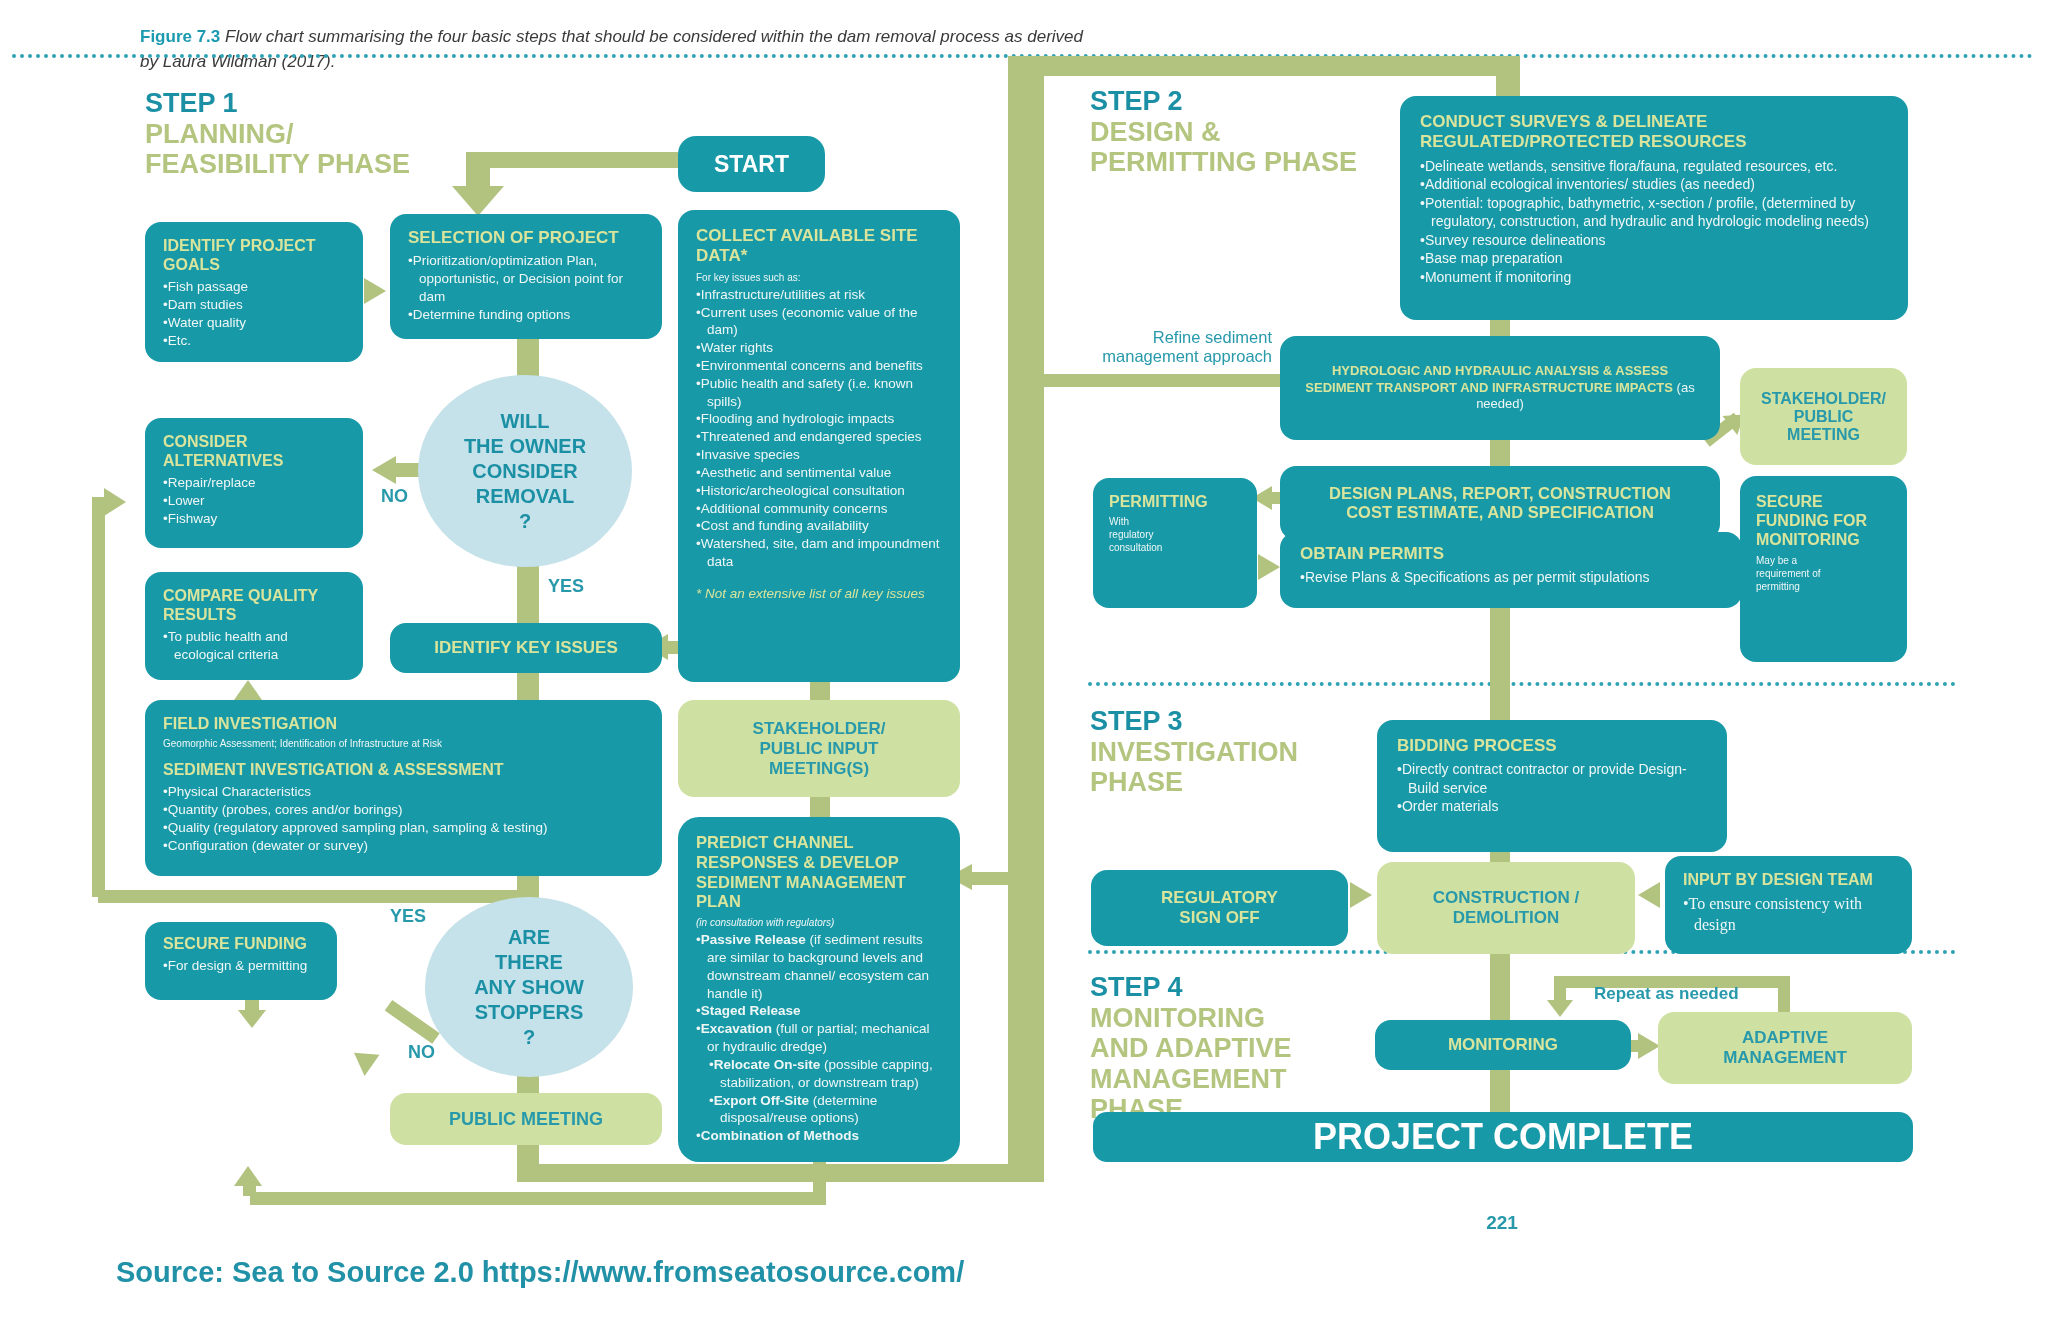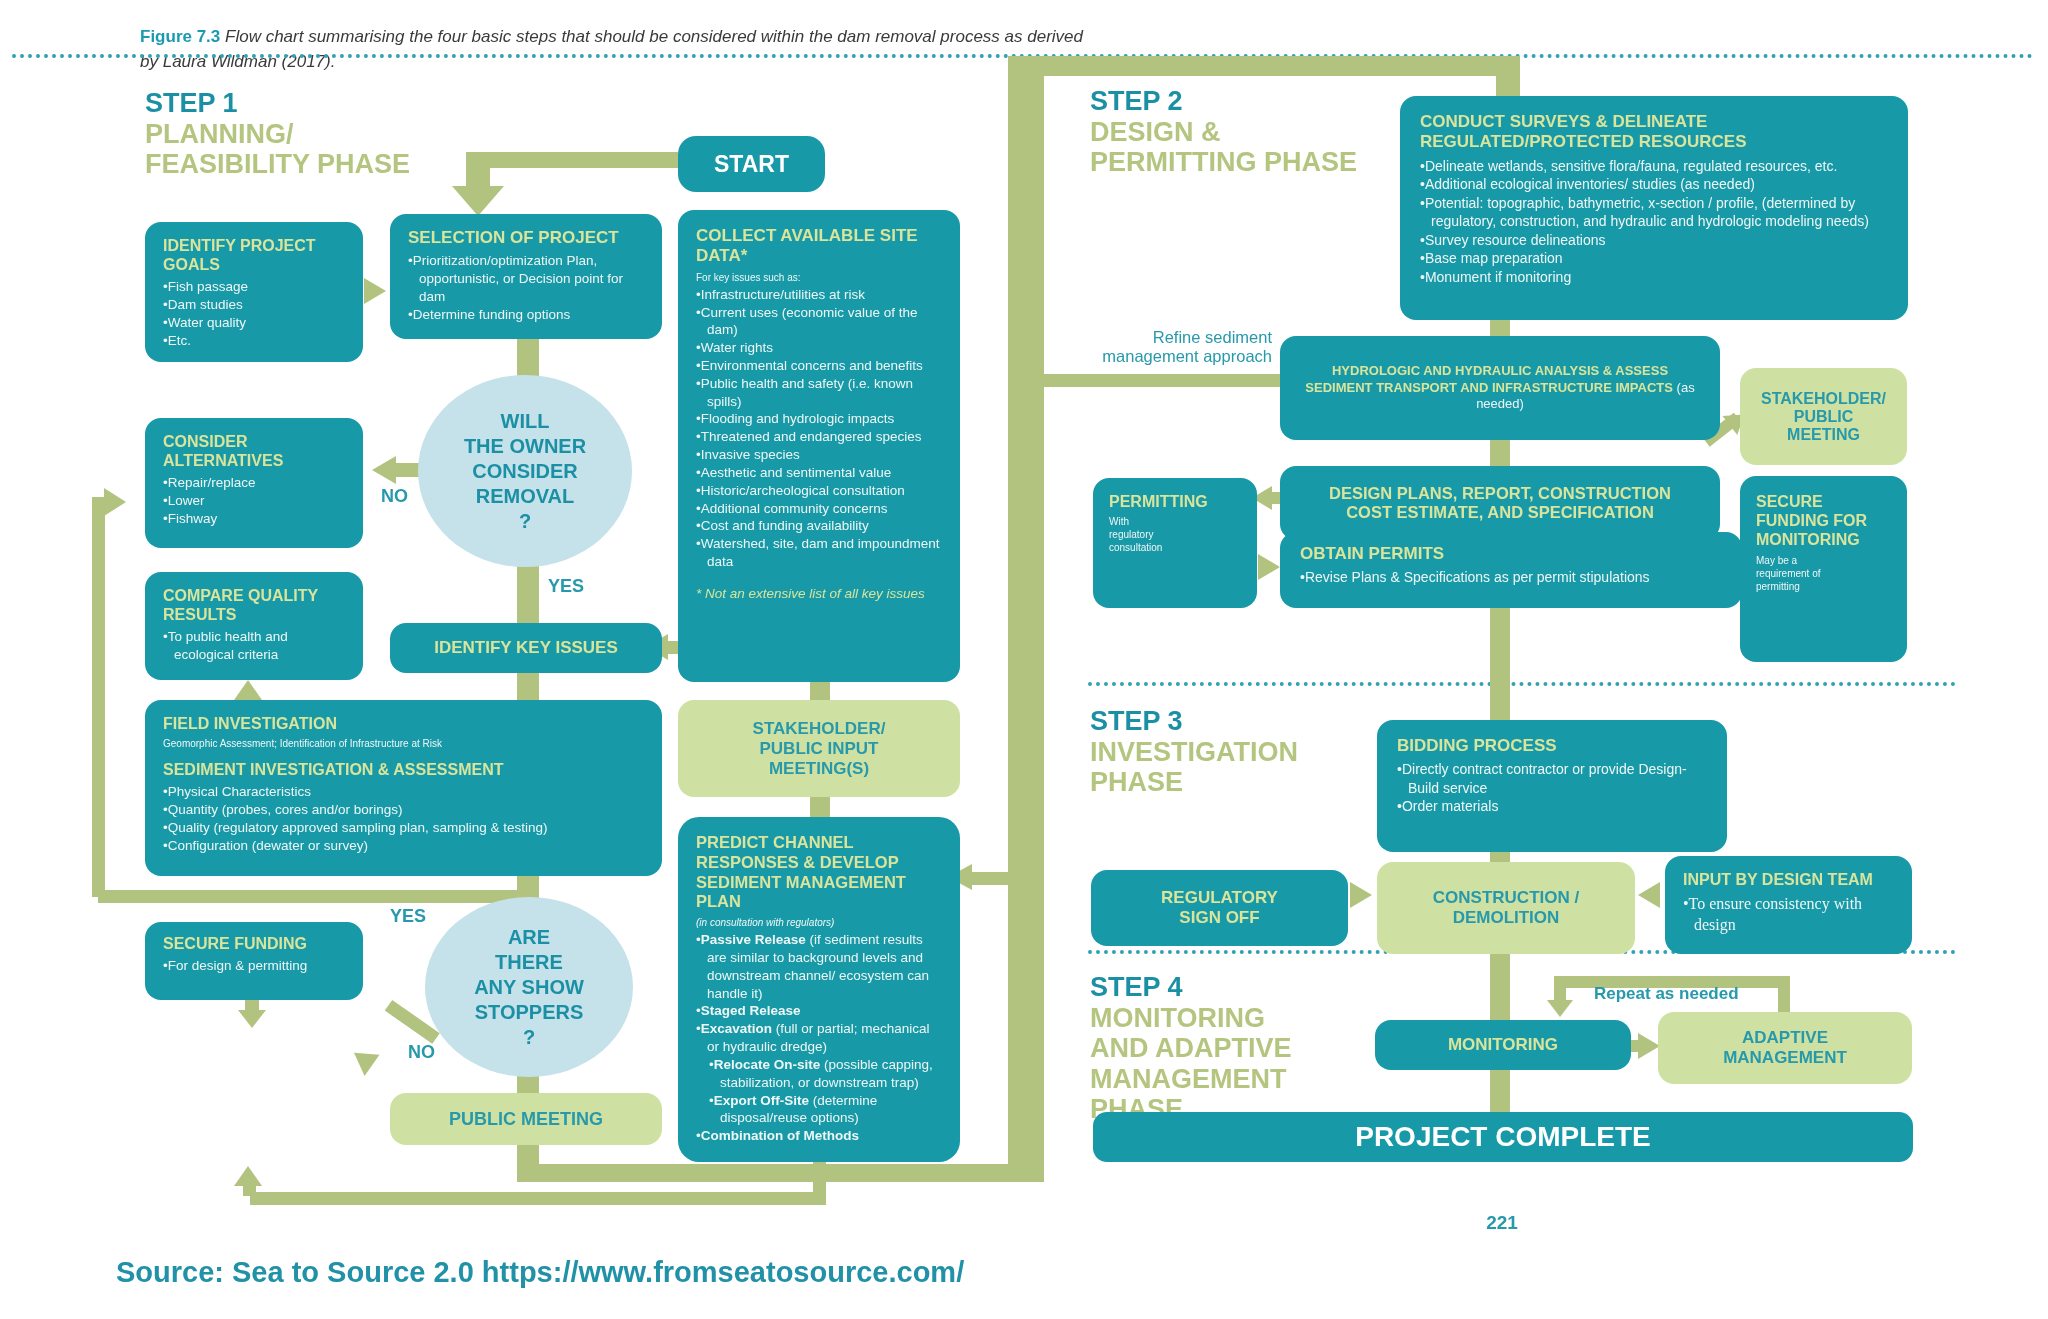--- a/index.html
+++ b/index.html
@@ -238,21 +238,21 @@
         <li><b>Combination of Methods</b></li>
       </ul>
   </div>
 
   <div class="circle" style="left:425px;top:897px;width:208px;height:180px;font-size:20px;"><span>ARE
 THERE
 ANY SHOW
 STOPPERS
 ?</span></div>
 
-  <div class="tbox" style="left:145px;top:922px;width:218px;height:78px;padding:12px 18px;">
+  <div class="tbox" style="left:145px;top:922px;width:192px;height:78px;padding:12px 18px;">
     <div class="btitle">SECURE FUNDING</div>
     <ul class="blist">
         <li>For design &amp; permitting</li>
       </ul>
   </div>
 
 
   <div class="gbox" style="left:390px;top:1093px;width:272px;height:52px;font-size:18px;"><span>PUBLIC MEETING</span></div>
 
   <div class="lbl" style="left:381px;top:486px;font-size:18px;">NO</div>
@@ -328,18 +328,18 @@
       </ul>
   </div>
 
   <div class="tbox centerbox" style="left:1375px;top:1020px;width:256px;height:50px;font-size:17px;padding:0;"><span>MONITORING</span></div>
 
   <div class="lbl" style="left:1594px;top:984px;font-size:17px;">Repeat as needed</div>
 
   <div class="gbox" style="left:1658px;top:1012px;width:254px;height:72px;font-size:17px;"><span>ADAPTIVE
 MANAGEMENT</span></div>
 
-  <div class="tbox centerbox" style="left:1093px;top:1112px;width:820px;height:50px;font-size:28px;color:#ffffff;padding:0;border-radius:14px;"><span>PROJECT COMPLETE</span></div>
+  <div class="tbox centerbox" style="left:1093px;top:1112px;width:820px;height:50px;font-size:36px;color:#ffffff;padding:0;border-radius:14px;"><span>PROJECT COMPLETE</span></div>
 
   <div class="pagenum">221</div>
   <div class="source">Source: Sea to Source 2.0 https://www.fromseatosource.com/</div>
 
 </div>
 
 </body></html>

